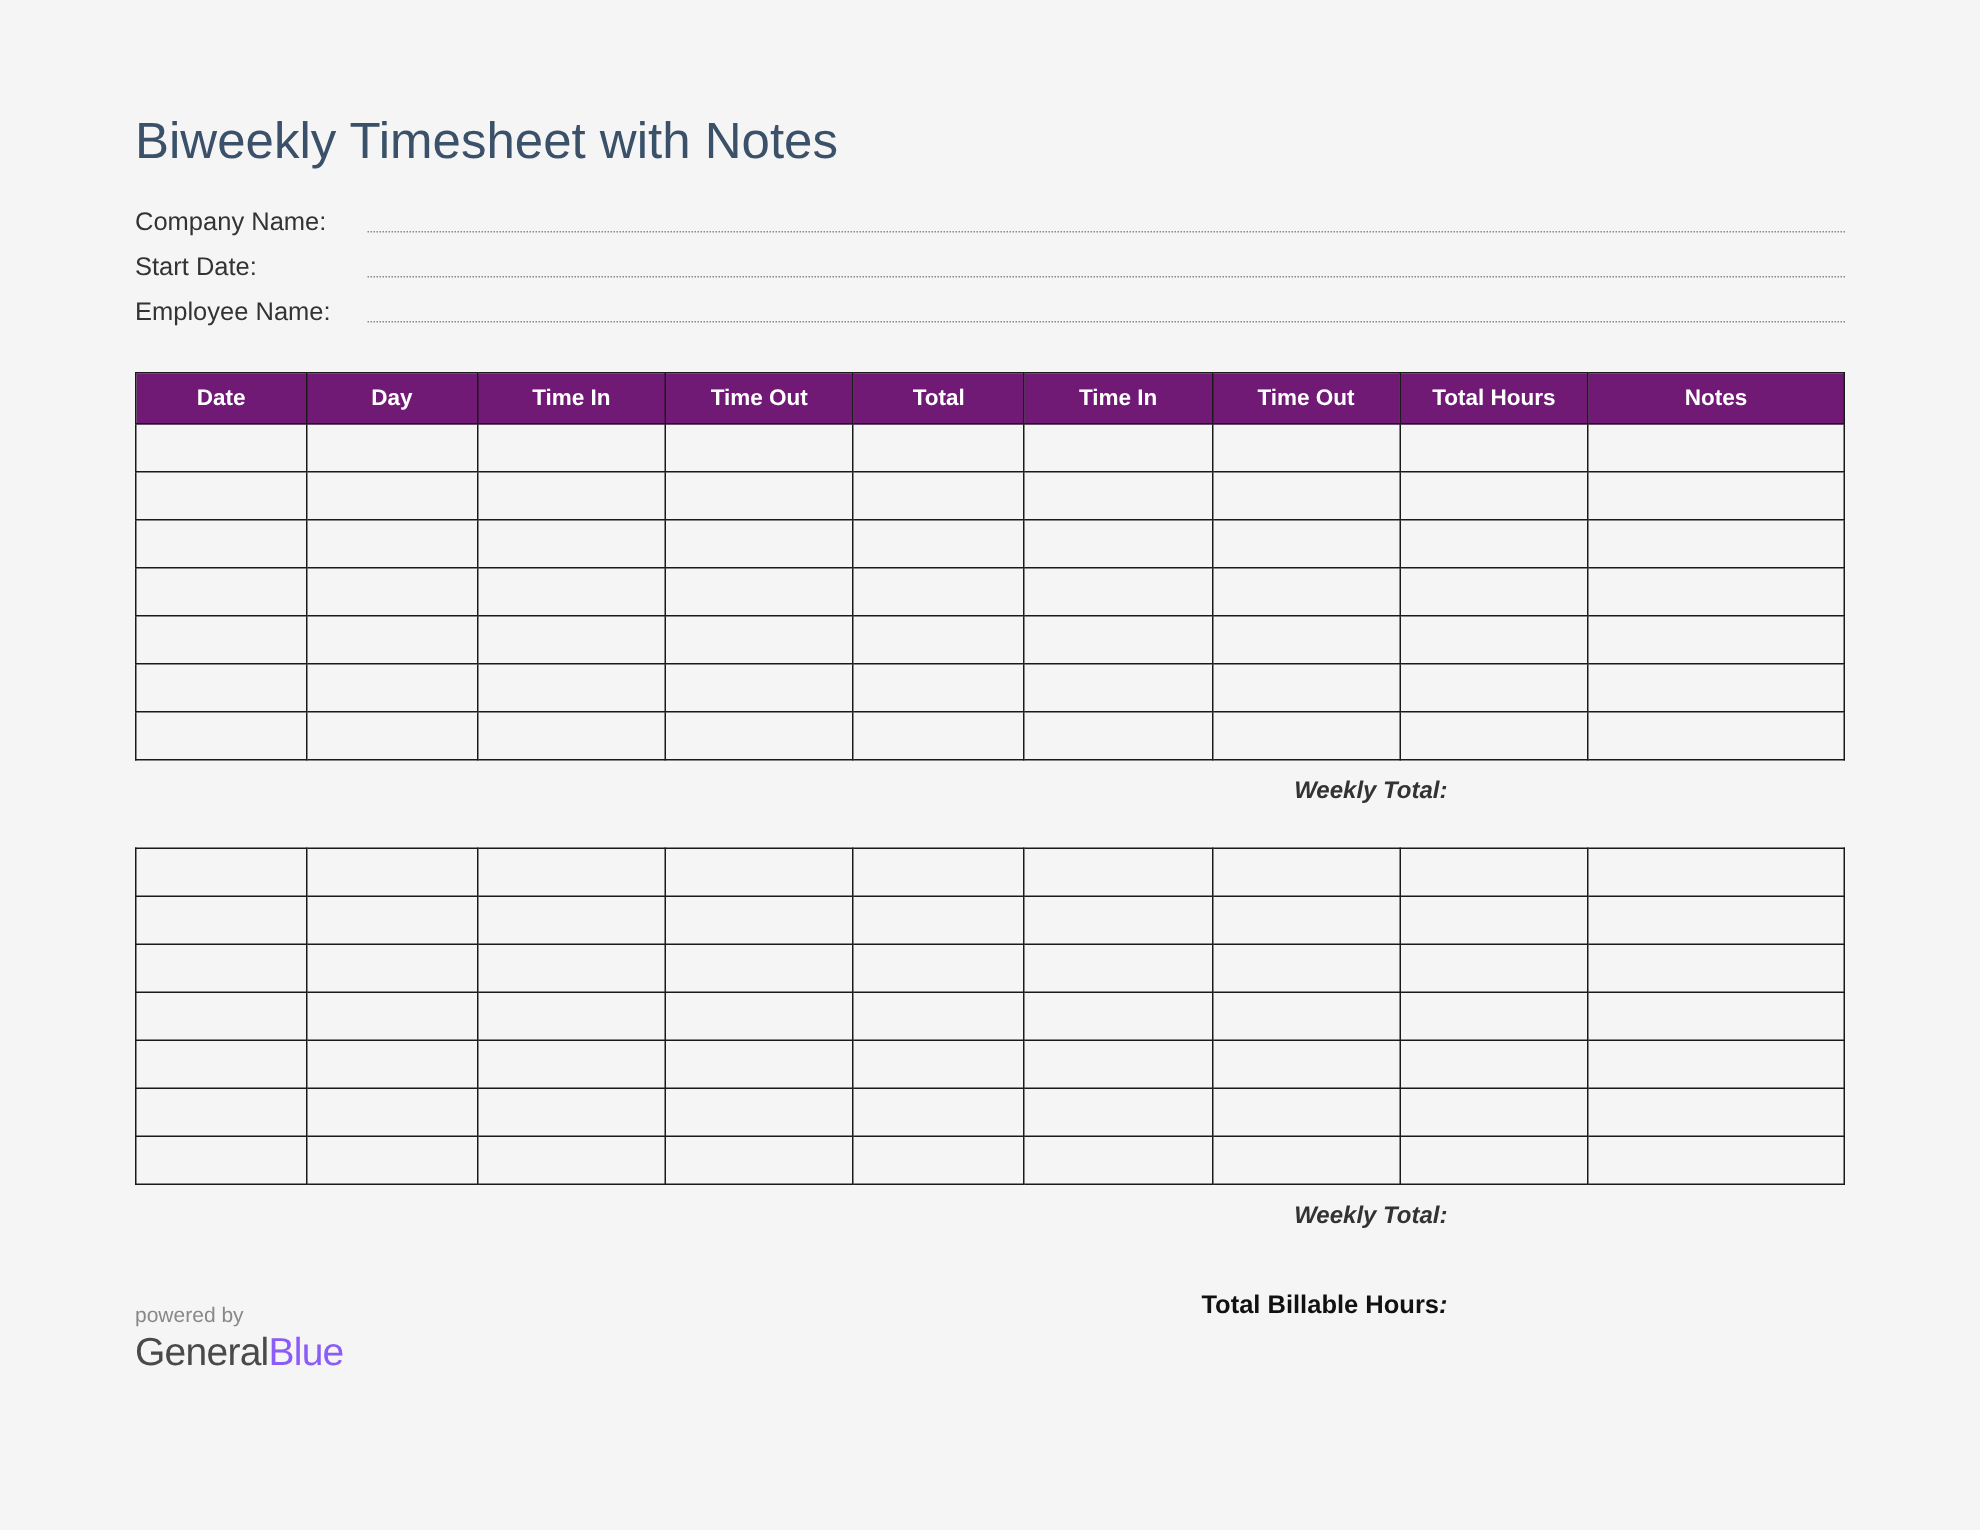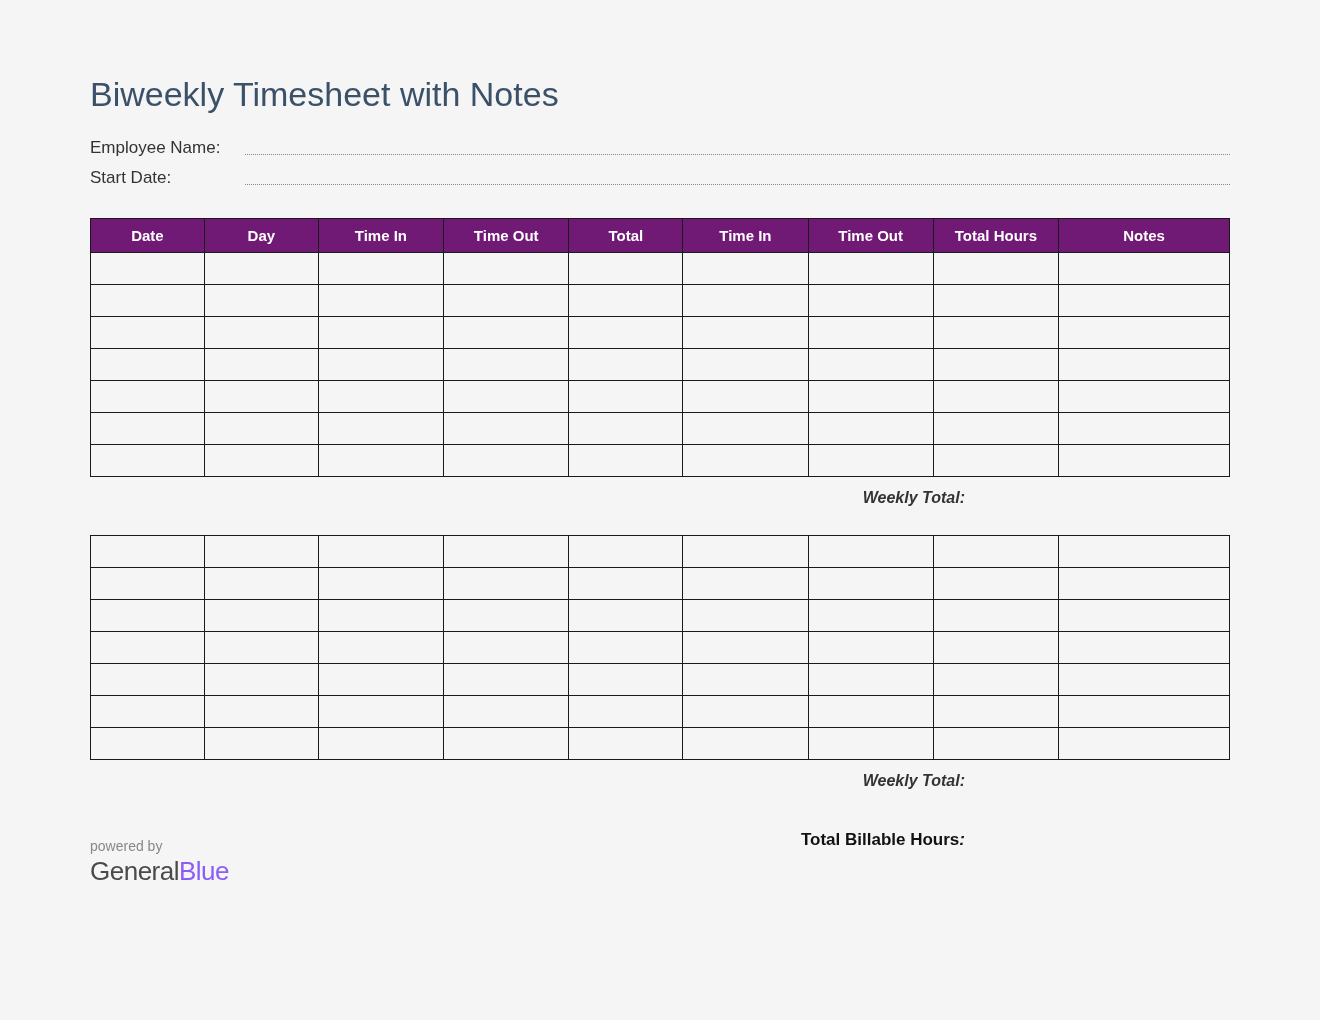--- a/index.html
+++ b/index.html
@@ -109,25 +109,29 @@
     .footer-left { flex-shrink: 0; }
     .footer-right { flex: 1; }
   </style>
 </head>
 <body>
 
 <h1 class="title">Biweekly Timesheet with Notes</h1>
 
 <div class="info-rows">
   <div class="info-row">
-    <span class="info-label">Employee Name:</span>
+    <span class="info-label">Company Name:</span>
     <span class="info-line"></span>
   </div>
   <div class="info-row">
     <span class="info-label">Start Date:</span>
+    <span class="info-line"></span>
+  </div>
+  <div class="info-row">
+    <span class="info-label">Employee Name:</span>
     <span class="info-line"></span>
   </div>
 </div>
 
 <table>
   <colgroup>
     <col class="col-date">
       <col class="col-day">
       <col class="col-timein">
       <col class="col-timeout">

